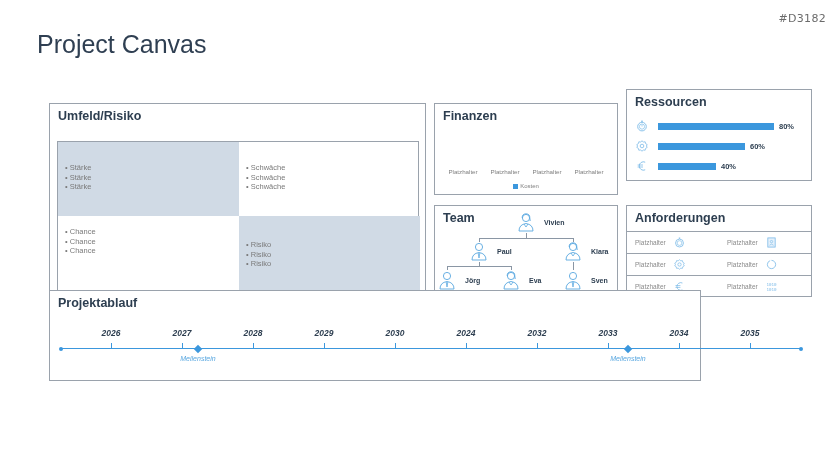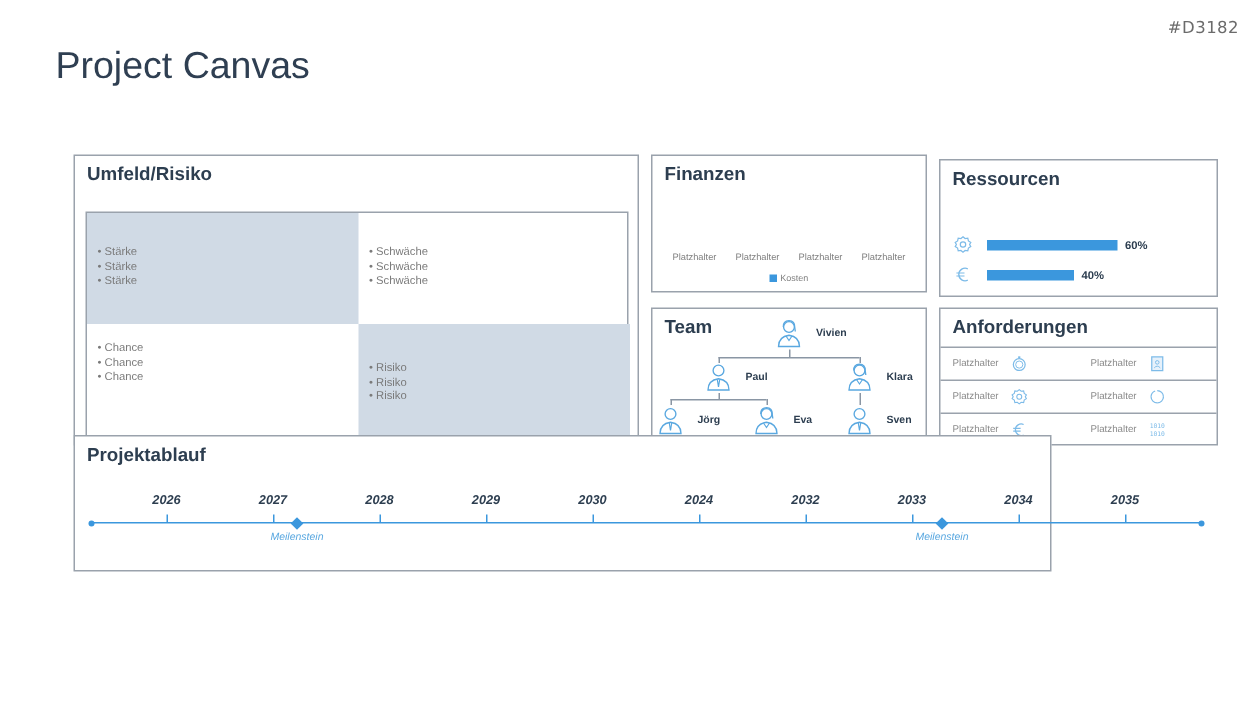--- a/index.html
+++ b/index.html
@@ -24,21 +24,21 @@
   #p-finanzen { left: 422px; top: 103px; width: 184px; height: 92px; }
   .fin-bar-area { position: absolute; left: 7px; top: 22px; width: 168px; height: 40px; border-bottom: 1px solid #6b7787; }
   .fin-col { position: absolute; bottom: 0; width: 42px; display: flex; flex-direction: column; align-items: center; justify-content: flex-end; }
   .fin-val { font-size: 7.5px; font-weight: bold; color: #2d3e50; margin-bottom: 4px; }
   .fin-bar { width: 14px; background: #3b97dd; }
   .fin-cat { position: absolute; top: 64px; width: 42px; text-align: center; font-size: 6.2px; color: #808080; }
   .fin-legend { position: absolute; left: 0; right: 0; top: 79px; text-align: center; font-size: 6px; color: #808080; }
   .fin-legend .sw { display: inline-block; width: 5px; height: 5px; background: #3b97dd; margin-right: 2px; vertical-align: middle; }
 
   
-  #p-ress { left: 614px; top: 106px; width: 186px; height: 92px; }
+  #p-ress { left: 614px; top: 89px; width: 186px; height: 92px; }
   .res-row { position: absolute; left: 8px; height: 12px; display: flex; align-items: center; }
   .res-icon { width: 14px; height: 12px; display: flex; align-items: center; justify-content: center; margin-right: 9px; }
   .res-bar { height: 7px; background: #3b97dd; }
   .res-val { font-size: 7.5px; font-weight: bold; color: #2d3e50; margin-left: 5px; }
 
   
   #p-team { left: 422px; top: 205px; width: 184px; height: 92px; }
   .person { position: absolute; display: flex; align-items: center; }
   .person svg { width: 18px; height: 20px; }
   .person-name { font-size: 7px; font-weight: bold; color: #2d3e50; margin-left: 9px; }
@@ -97,20 +97,32 @@
   <div class="fin-cat" style="left:49px">Platzhalter</div>
   <div class="fin-cat" style="left:91px">Platzhalter</div>
   <div class="fin-cat" style="left:133px">Platzhalter</div>
   <div class="fin-legend">
     <span class="sw"></span><span>Kosten</span>
   </div>
 </div>
 
 <div id="p-ress" class="panel">
   <div class="panel-title">Ressourcen</div>
+  <div class="res-row" style="top:30px">
+    <span class="res-icon">
+      <svg width="12" height="12" viewBox="0 0 12 12">
+          <circle cx="6" cy="6.6" r="4.3" fill="none" stroke="#7dbbe8" stroke-width="0.9"></circle>
+          <circle cx="6" cy="6.6" r="2.6" fill="none" stroke="#7dbbe8" stroke-width="0.7"></circle>
+          <rect x="5.2" y="0.6" width="1.6" height="1.3" fill="#7dbbe8"></rect>
+          <line x1="6" y1="6.6" x2="6" y2="4.8" stroke="#7dbbe8" stroke-width="0.7"></line>
+        </svg>
+    </span>
+    <div class="res-bar" style="width:116px"></div>
+    <span class="res-val">80%</span>
+  </div>
   <div class="res-row" style="top:50px">
     <span class="res-icon">
       <svg width="12" height="12" viewBox="0 0 12 12">
           <polygon points="6,0.8 7.4,2 9.2,1.8 9.6,3.6 11.2,4.6 10.4,6 11.2,7.4 9.6,8.4 9.2,10.2 7.4,10 6,11.2 4.6,10 2.8,10.2 2.4,8.4 0.8,7.4 1.6,6 0.8,4.6 2.4,3.6 2.8,1.8 4.6,2" fill="none" stroke="#7dbbe8" stroke-width="0.8"></polygon>
           <circle cx="6" cy="6" r="1.8" fill="none" stroke="#7dbbe8" stroke-width="0.8"></circle>
         </svg>
     </span>
     <div class="res-bar" style="width:87px"></div>
     <span class="res-val">60%</span>
   </div>

